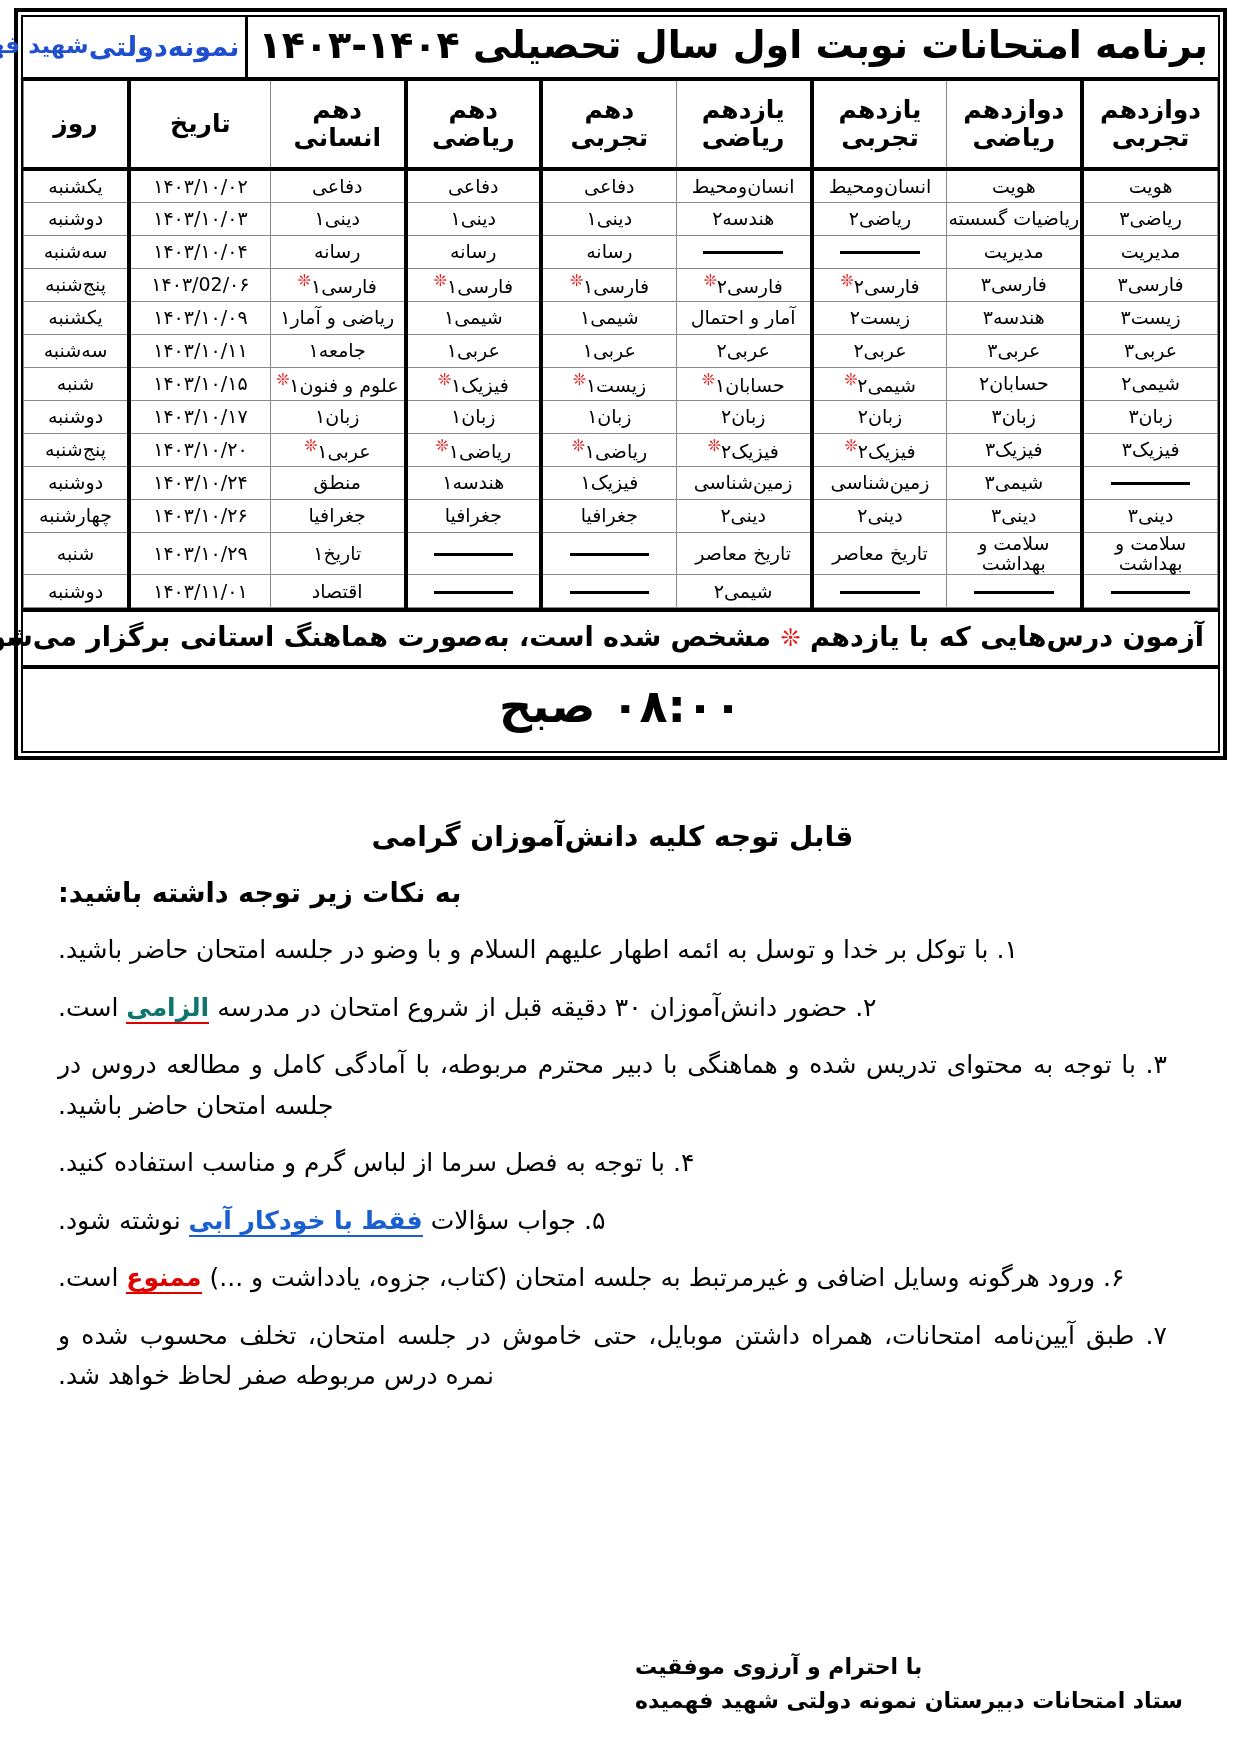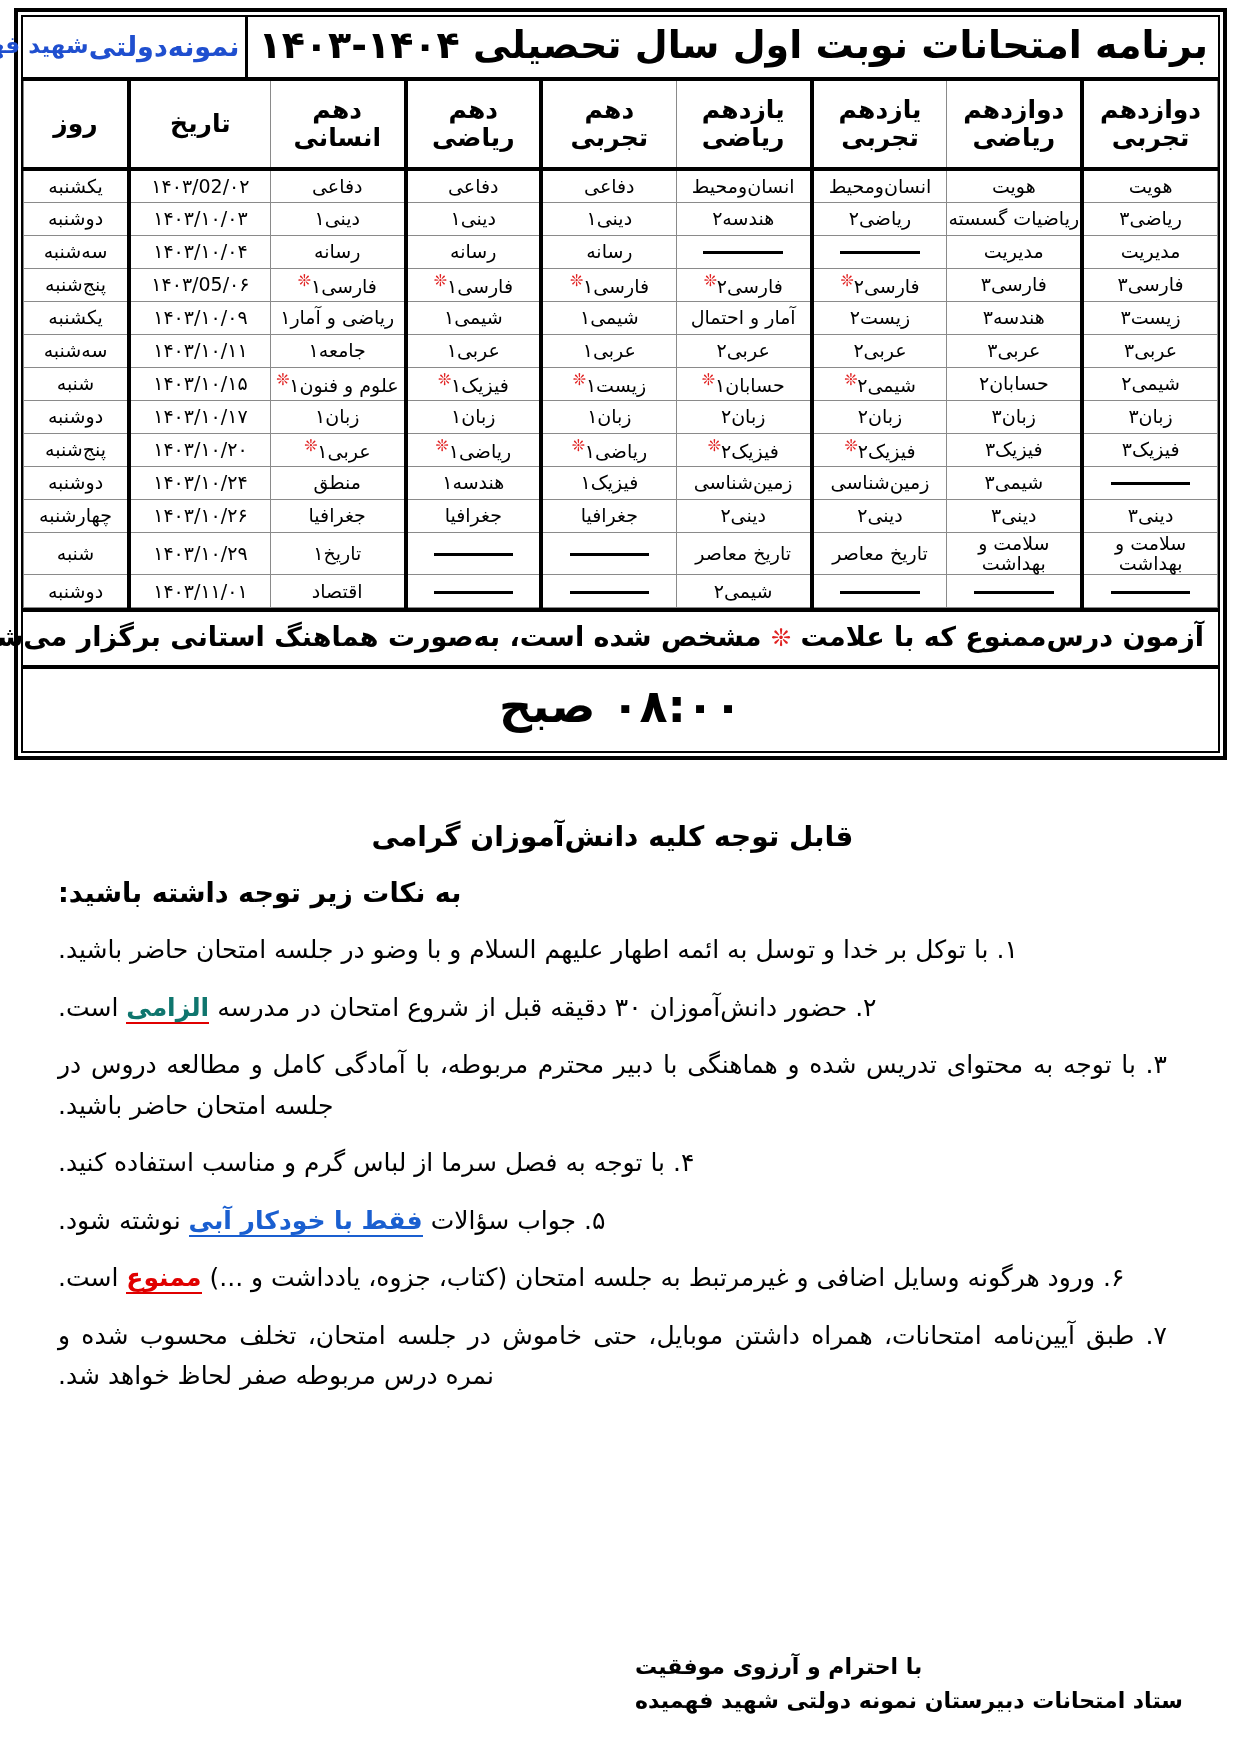--- a/index.html
+++ b/index.html
@@ -267,21 +267,21 @@
         </thead>
         <tbody id="body-rows">
             <tr>
               <td class="col-g"><span>هویت</span></td>
               <td class="col-g sep-right"><span>هویت</span></td>
               <td class="col-g sep-left"><span>انسان‌ومحیط</span></td>
               <td class="col-g sep-right"><span>انسان‌ومحیط</span></td>
               <td class="col-g sep-left"><span>دفاعی</span></td>
               <td class="col-g"><span>دفاعی</span></td>
               <td class="col-g sep-right"><span>دفاعی</span></td>
-              <td class="col-date sep-left"><span>۱۴۰۳/02/۰۲</span></td>
+              <td class="col-date sep-left"><span>۱۴۰۳/۱۰/۰۲</span></td>
               <td class="col-day"><span>یکشنبه</span></td>
             </tr>
             <tr>
               <td class="col-g"><span>ریاضی۳</span></td>
               <td class="col-g sep-right"><span>ریاضیات گسسته</span></td>
               <td class="col-g sep-left"><span>ریاضی۲</span></td>
               <td class="col-g sep-right"><span>هندسه۲</span></td>
               <td class="col-g sep-left"><span>دینی۱</span></td>
               <td class="col-g"><span>دینی۱</span></td>
               <td class="col-g sep-right"><span>دینی۱</span></td>
@@ -300,21 +300,21 @@
               <td class="col-day"><span>سه‌شنبه</span></td>
             </tr>
             <tr>
               <td class="col-g"><span>فارسی۳</span></td>
               <td class="col-g sep-right"><span>فارسی۳</span></td>
               <td class="col-g sep-left"><span>فارسی۲</span><span class="ast">❊</span></td>
               <td class="col-g sep-right"><span>فارسی۲</span><span class="ast">❊</span></td>
               <td class="col-g sep-left"><span>فارسی۱</span><span class="ast">❊</span></td>
               <td class="col-g"><span>فارسی۱</span><span class="ast">❊</span></td>
               <td class="col-g sep-right"><span>فارسی۱</span><span class="ast">❊</span></td>
-              <td class="col-date sep-left"><span>۱۴۰۳/05/۰۶</span></td>
+              <td class="col-date sep-left"><span>۱۴۰۳/02/۰۶</span></td>
               <td class="col-day"><span>پنج‌شنبه</span></td>
             </tr>
             <tr>
               <td class="col-g"><span>زیست۳</span></td>
               <td class="col-g sep-right"><span>هندسه۳</span></td>
               <td class="col-g sep-left"><span>زیست۲</span></td>
               <td class="col-g sep-right"><span>آمار و احتمال</span></td>
               <td class="col-g sep-left"><span>شیمی۱</span></td>
               <td class="col-g"><span>شیمی۱</span></td>
               <td class="col-g sep-right"><span>ریاضی و آمار۱</span></td>
@@ -406,21 +406,21 @@
               <td class="col-g sep-left dash"></td>
               <td class="col-g dash"></td>
               <td class="col-g sep-right"><span>اقتصاد</span></td>
               <td class="col-date sep-left"><span>۱۴۰۳/۱۱/۰۱</span></td>
               <td class="col-day"><span>دوشنبه</span></td>
             </tr>
           </tbody>
       </table>
 
       <div class="notice-strip">
-        <span>آزمون درس‌ممنوع که با علامت</span>
+        <span>آزمون درس‌هایی که با یازدهم</span>
         <span class="ast" style="font-size:24px;vertical-align:baseline;">❊</span>
         <span>مشخص شده است، به‌صورت هماهنگ استانی برگزار می‌شود.</span>
       </div>
 
       <div class="time-band">
         <span class="time-value">۰۸:۰۰ صبح</span>
       </div>
 
     </div>
   </div>

